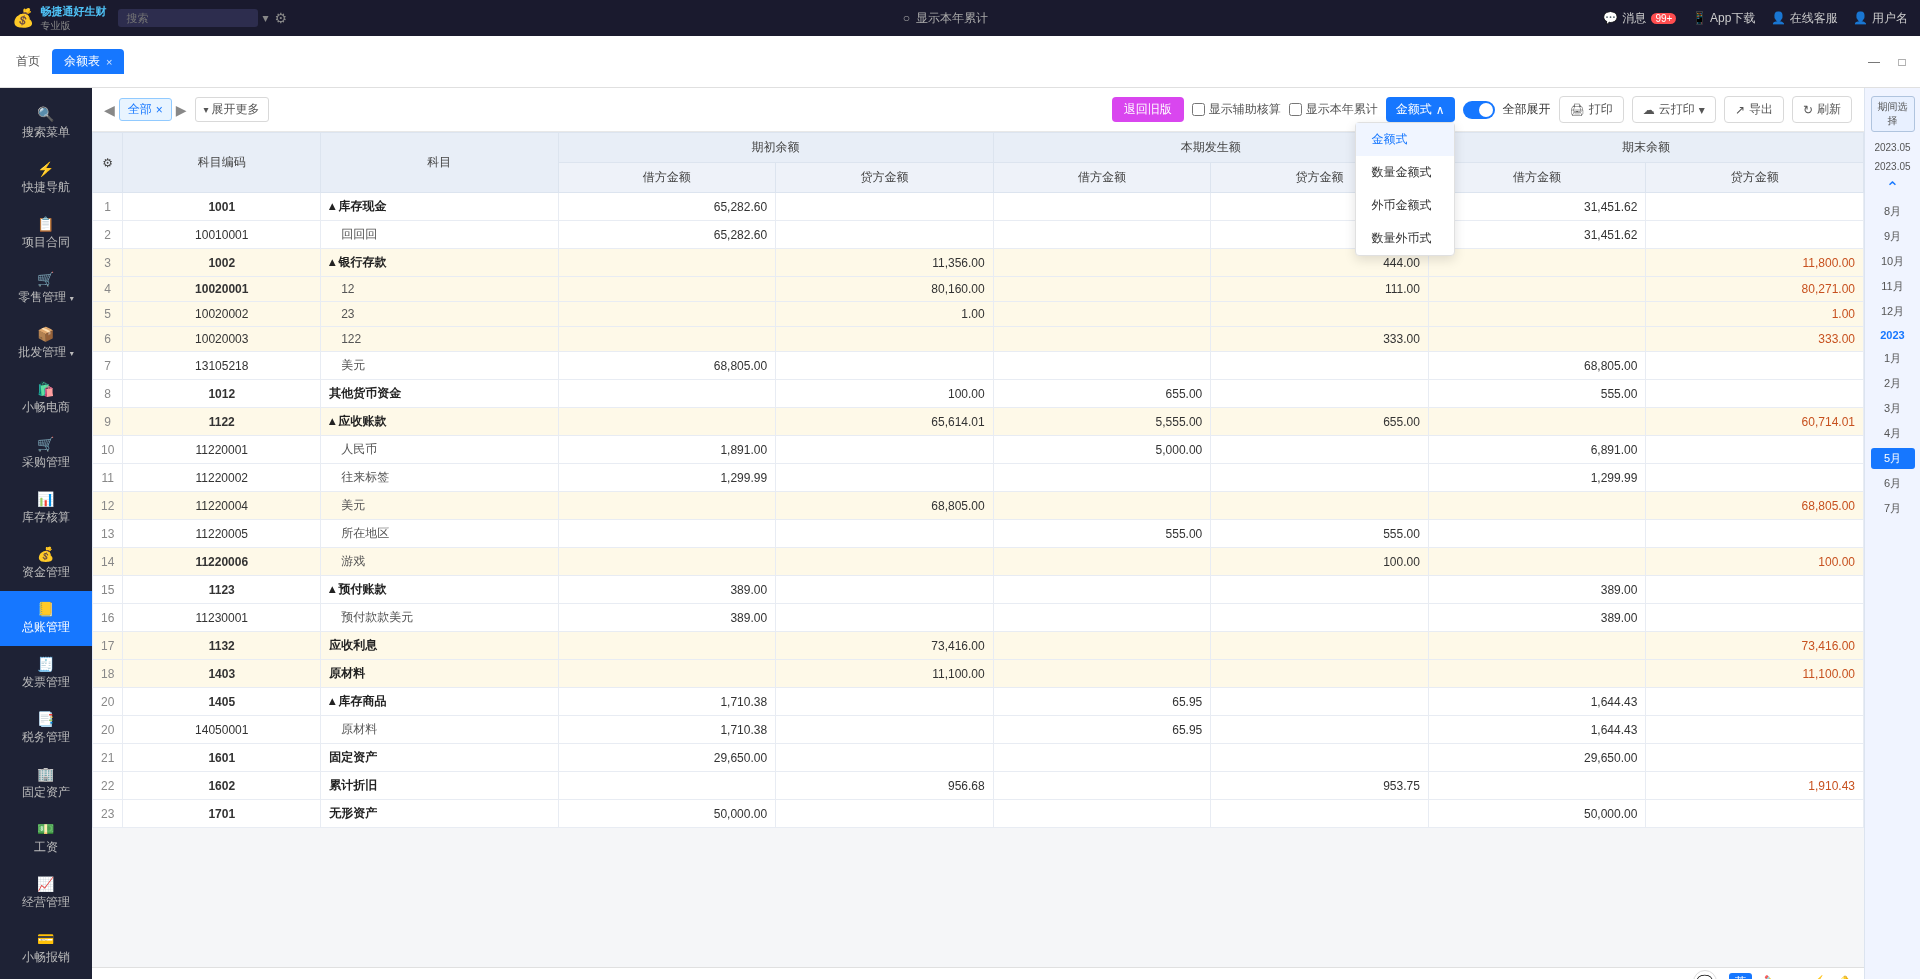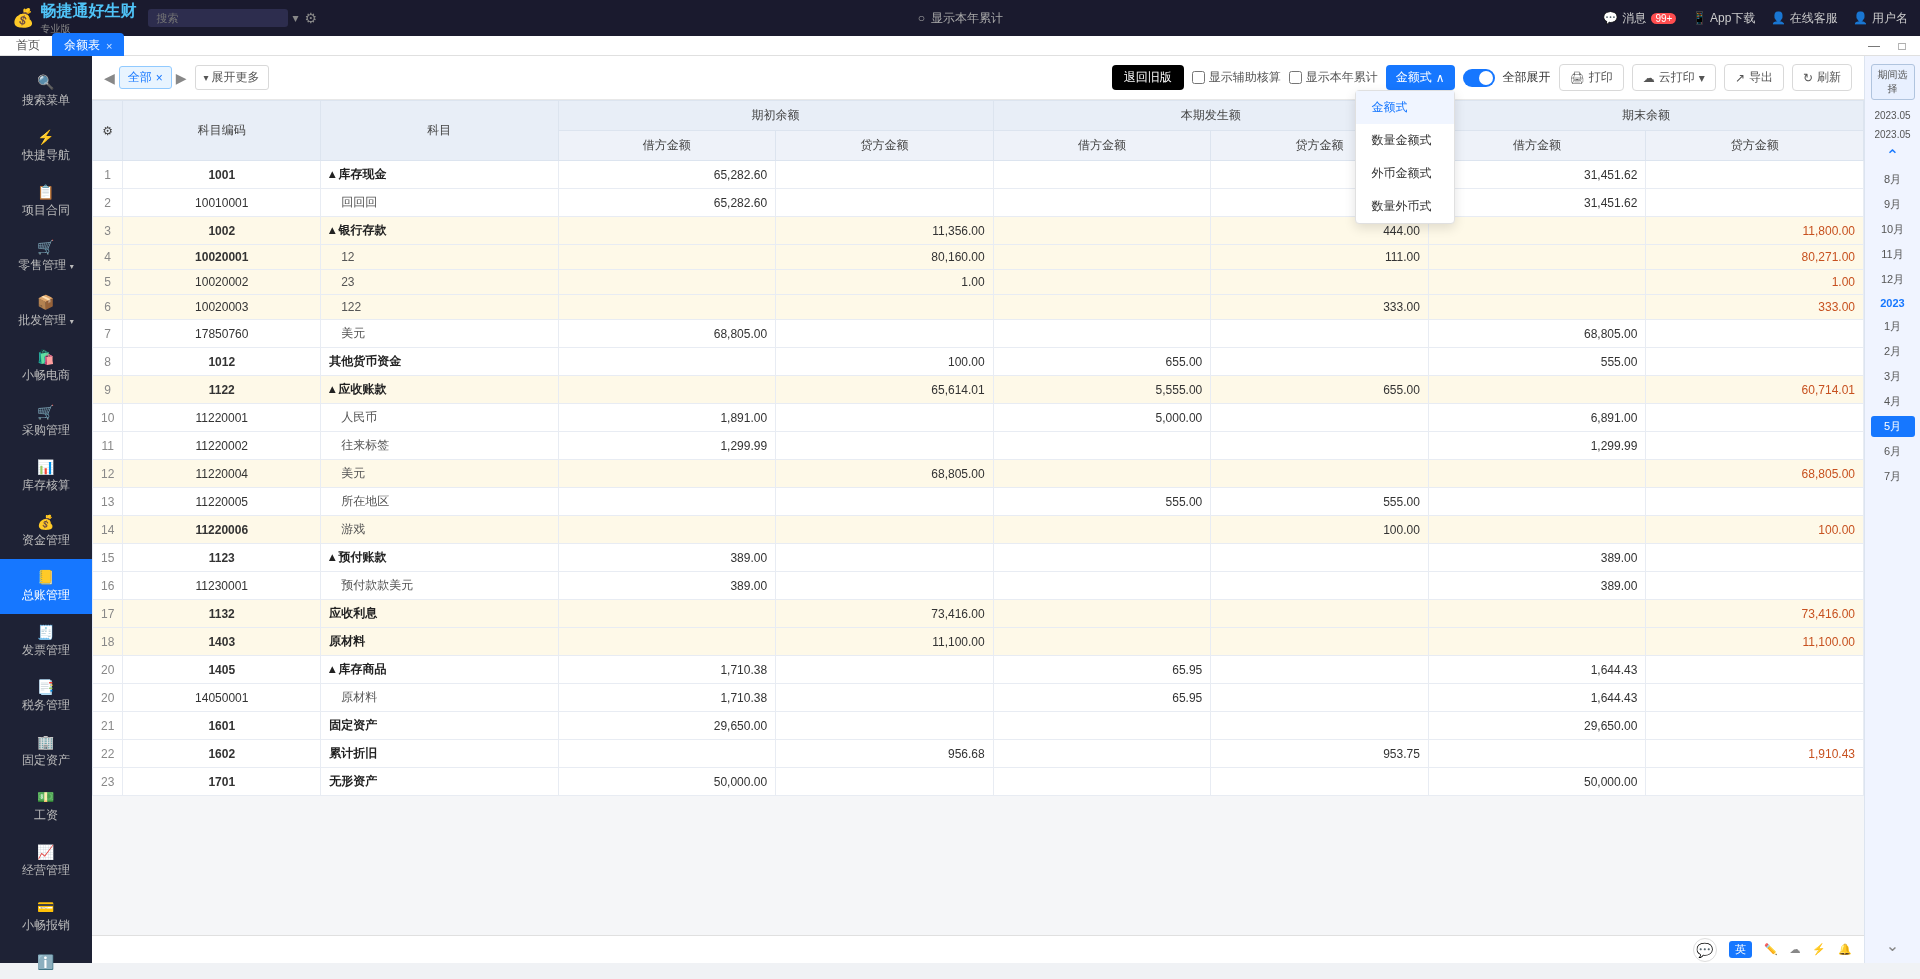--- a/index.html
+++ b/index.html
@@ -5,21 +5,21 @@
     * { box-sizing: border-box; margin: 0; padding: 0; }
     body { font-family: 'Microsoft YaHei', Arial, sans-serif; font-size: 12px; background: #f0f2f5; color: #333; overflow: hidden; height: 979px; }
 
     
     .topbar { display: flex; align-items: center; background: #1a1a2e; height: 36px; padding: 0 12px; color: #ccc; }
     .topbar-search { background: #2d2d4e; border: none; border-radius: 3px; color: #ccc; padding: 3px 8px; font-size: 11px; width: 140px; }
     .topbar-right { display: flex; align-items: center; gap: 16px; color: #ccc; font-size: 12px; }
     .topbar-badge { background: #ff4d4f; color: white; border-radius: 8px; padding: 0 4px; font-size: 10px; margin-left: 2px; margin-top: 14px; }
 
     
-    .tabbar { display: flex; align-items: center; background: #fff; border-bottom: 1px solid #e0e0e0; height: 20px; padding: 0 8px; gap: 4px; }
+    .tabbar { display: flex; align-items: center; background: #fff; border-bottom: 1px solid #e0e0e0; height: 52px; padding: 0 8px; gap: 4px; }
     .tab-item { display: flex; align-items: center; padding: 4px 12px; border-radius: 4px 4px 0 0; font-size: 12px; cursor: pointer; color: #555; }
     .tab-item.active { background: #1677ff; color: white; }
     .tab-close { margin-left: 6px; color: rgba(255,255,255,0.8); cursor: pointer; font-size: 11px; }
     .tab-home { color: #555; font-size: 12px; padding: 4px 8px; }
     .tab-right { margin-left: auto; display: flex; gap: 8px; }
     .tab-btn { width: 20px; height: 20px; display: flex; align-items: center; justify-content: center; cursor: pointer; color: #666; }
 
     
     .main-layout { display: flex; height: calc(979px - 72px); }
 
@@ -31,21 +31,21 @@
 
     
     .content { flex: 1; display: flex; flex-direction: column; overflow: hidden; background: #f5f6f8; }
 
     
     .toolbar { display: flex; align-items: center; background: #fff; padding: 8px 12px; gap: 8px; border-bottom: 1px solid #e8e8e8; flex-wrap: wrap; }
     .breadcrumb-area { display: flex; align-items: center; gap: 4px; }
     .breadcrumb-tag { background: #e8f4ff; border: 1px solid #91caff; border-radius: 3px; padding: 2px 8px; color: #1677ff; font-size: 12px; display: flex; align-items: center; gap: 4px; }
     .expand-btn { display: flex; align-items: center; gap: 3px; border: 1px solid #d9d9d9; border-radius: 3px; padding: 3px 8px; cursor: pointer; font-size: 12px; color: #555; background: #fff; }
     .toolbar-right { margin-left: auto; display: flex; align-items: center; gap: 8px; }
-    .btn-primary { background: #000000; color: white; border: none; border-radius: 4px; padding: 4px 12px; cursor: pointer; font-size: 12px; }
+    .btn-primary { background: #d946ef; color: white; border: none; border-radius: 4px; padding: 4px 12px; cursor: pointer; font-size: 12px; }
     .btn-default { background: #fff; color: #555; border: 1px solid #d9d9d9; border-radius: 4px; padding: 4px 10px; cursor: pointer; font-size: 12px; display: flex; align-items: center; gap: 4px; }
     .checkbox-label { display: flex; align-items: center; gap: 4px; font-size: 12px; color: #555; cursor: pointer; }
     .toggle-switch { width: 32px; height: 18px; background: #1677ff; border-radius: 9px; position: relative; cursor: pointer; display: inline-block; }
     .toggle-switch::after { content: ''; width: 14px; height: 14px; background: white; border-radius: 50%; position: absolute; top: 2px; right: 2px; }
     .dropdown-btn { background: #1677ff; color: white; border: none; border-radius: 4px; padding: 4px 10px; cursor: pointer; font-size: 12px; display: flex; align-items: center; gap: 4px; position: relative; }
 
     
     .table-wrapper { flex: 1; overflow: auto; }
     table { width: 100%; border-collapse: collapse; background: #fff; font-size: 12px; }
     thead th { background: #e8eef7; padding: 6px 8px; text-align: center; border: 1px solid #dce4ef; color: #444; font-weight: 500; position: sticky; top: 0; z-index: 10; }
@@ -74,21 +74,21 @@
 
     .table-header-settings { background: #e8eef7; padding: 6px; border: 1px solid #dce4ef; }
   </style>
 </head>
 <body>
 
 <div class="topbar">
   <div style="display:flex;align-items:center;gap:6px;margin-right:12px;">
     <span style="color:#4fc3f7;font-size:18px;">💰</span>
     <span>
-      <div style="color:#4fc3f7;font-size:16px;font-weight:bold;">畅捷通好生财</div>
+      <div style="color:#4fc3f7;font-size:11px;font-weight:bold;">畅捷通好生财</div>
       <div style="color:#888;font-size:10px;">专业版</div>
     </span>
   </div>
   <input type="text" class="topbar-search" placeholder="搜索" style="">
   <span style="color:#888;margin-left:4px;font-size:12px;">▾</span>
   <span style="color:#888;margin-left:6px;font-size:14px;cursor:pointer;">⚙</span>
   <div style="flex:1;display:flex;align-items:center;justify-content:center;gap:6px;">
     <span style="color:#aaa;font-size:12px;">○</span>
     <span style="color:#aaa;font-size:12px;">显示本年累计</span>
   </div>
@@ -333,21 +333,21 @@
     <td class="text-left" style="font-weight:normal;padding-left:20px;color:#555;">122</td>
     <td></td>
     <td></td>
     <td></td>
     <td>333.00</td>
     <td></td>
     <td style="color:#c7511f">333.00</td>
   </tr>
             <tr>
     <td class="row-num text-center">7</td>
-    <td class="text-center" style="font-weight:normal">17850760</td>
+    <td class="text-center" style="font-weight:normal">13105218</td>
     <td class="text-left" style="font-weight:normal;padding-left:20px;color:#555;">美元</td>
     <td>68,805.00</td>
     <td></td>
     <td></td>
     <td></td>
     <td>68,805.00</td>
     <td style="color:#333"></td>
   </tr>
             <tr>
     <td class="row-num text-center">8</td>

